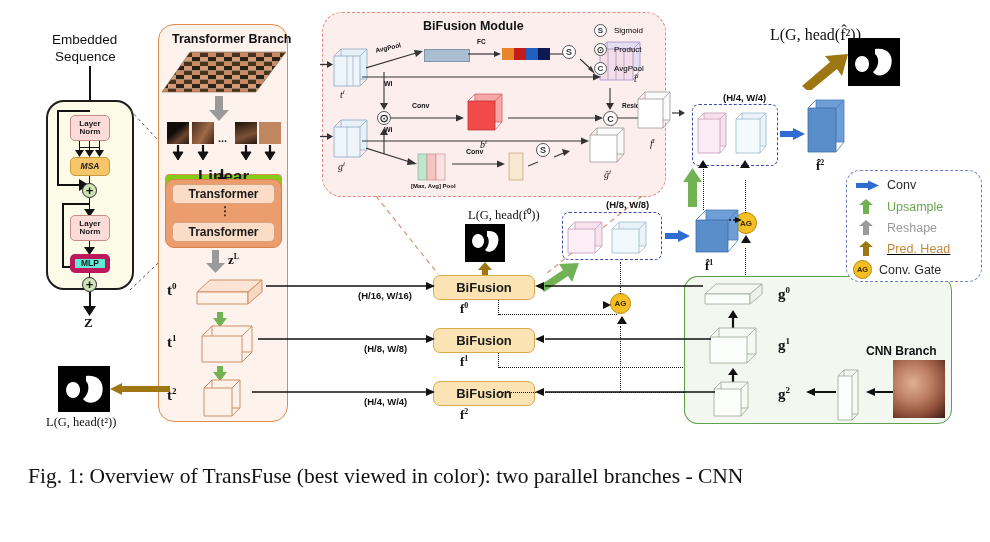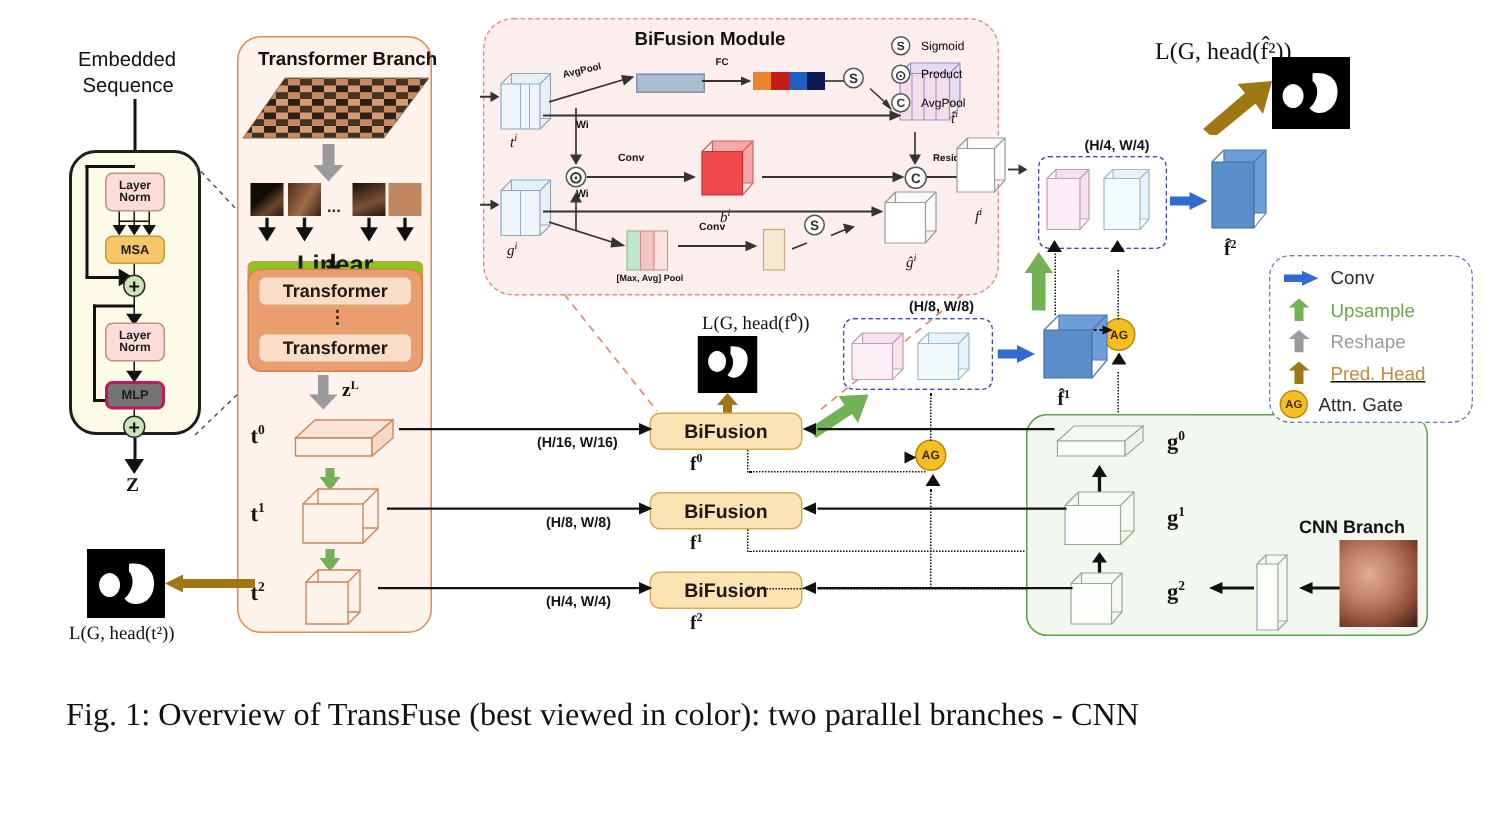--- a/index.html
+++ b/index.html
@@ -17,22 +17,22 @@
   .panel-bifusion{background:#fdeeee;border:1.4px dashed #e0897f;border-radius:20px;}
   .panel-cnn{background:#f2f7ef;border:1.6px solid #5fa04a;border-radius:14px;}
   .panel-enc{background:#fbfbe8;border:2px solid #1d1d1d;border-radius:18px;}
   .panel-legend{background:#ffffff;border:1.4px dashed #6d7fc4;border-radius:14px;}
   .panel-dash{border:1.6px dashed #3b4da8;border-radius:7px;background:transparent;}
 
   
   .nbox{position:absolute;box-sizing:border-box;display:flex;align-items:center;justify-content:center;
         text-align:center;border-radius:5px;font-size:8px;font-weight:bold;color:#1a1a1a;line-height:1.05;}
   .box-ln{background:#fbdcd8;border:1px solid #c98b84;}
-  .box-msa{background:#f7c669;border:1px solid #c79a3c;}
-  .box-mlp{background:#737373;border:2px solid #be185d;}
+  .box-msa{background:#f7c669;border:1px solid #c79a3c;font-style:italic;}
+  .box-mlp{background:#5eead4;border:5px solid #be185d;}
   .box-lp{background:#84cc16;border:1.2px solid #d98f5d;border-radius:4px;font-size:17px;margin-top:28px;}
   .box-tfstack{background:#ec9d6e;border:1.4px solid #d9814b;border-radius:9px;}
   .box-tf{background:#fbdcc7;border:1px solid #d9a37d;border-radius:5px;font-size:12px;}
   .box-bifusion{background:#fbe3b4;border:1.3px solid #d9a94e;border-radius:7px;font-size:13px;}
 
   
   .circ{position:absolute;border-radius:50%;display:flex;align-items:center;justify-content:center;
         box-sizing:border-box;font-weight:bold;}
   .c-add{background:#cfe3b8;border:1.6px solid #2a2a2a;color:#111;font-size:13px;}
   .c-ag{background:#f5bf23;border:1.5px solid #b98a06;color:#3a2a00;font-size:8px;}
@@ -671,31 +671,31 @@
     <svg width="24" height="15">
         <rect x="7" y="5" width="6" height="10" fill="#9e7712"></rect>
         <polygon points="10,0 3,6 17,6" fill="#9e7712"></polygon>
       </svg>
     <span style="color:#c08a3e;">Pred. Head</span>
   </div>
   <div class="legrow" style="left:853px;top:260px;">
     <span class="circ c-ag" style="position:relative;left:0;top:0;width:19px;height:19px;font-size:7.5px;">
         <span>AG</span>
       </span>
-    <span style="color:#2a2a2a;">Attn. Gate</span>
+    <span style="color:#2a2a2a;">Conv. Gate</span>
   </div>
 
   <svg class="abs" style="left:58px;top:366px;" width="52" height="46">
     <rect width="52" height="46" fill="#000"></rect>
     <path d="M15,16 a7,8 0 1,0 0.1,0 Z" fill="#fff"></path>
     <path d="M28,10 C41,8 47,18 44,28 C41,38 29,39 25,33 C31,28 32,19 28,15 Z" fill="#fff"></path>
   </svg>
   <div class="lbl ser" style="left:46px;top:415px;font-size:12.5px;">L(G, head(t²))</div>
   <svg class="abs" style="left:110px;top:382px;" width="62" height="16">
     <rect x="10" y="4" width="50" height="6" fill="#9e7712"></rect>
       <polygon points="0,7 12,1 12,13" fill="#9e7712"></polygon>
   </svg>
 
-  <div class="caption" style="left:44px;top:462px;width:940px;">
+  <div class="caption" style="left:28px;top:462px;width:940px;">
     <div>Fig. 1: Overview of TransFuse (best viewed in color): two parallel branches - CNN</div>
   </div>
 
 </div>
 
 </body></html>

